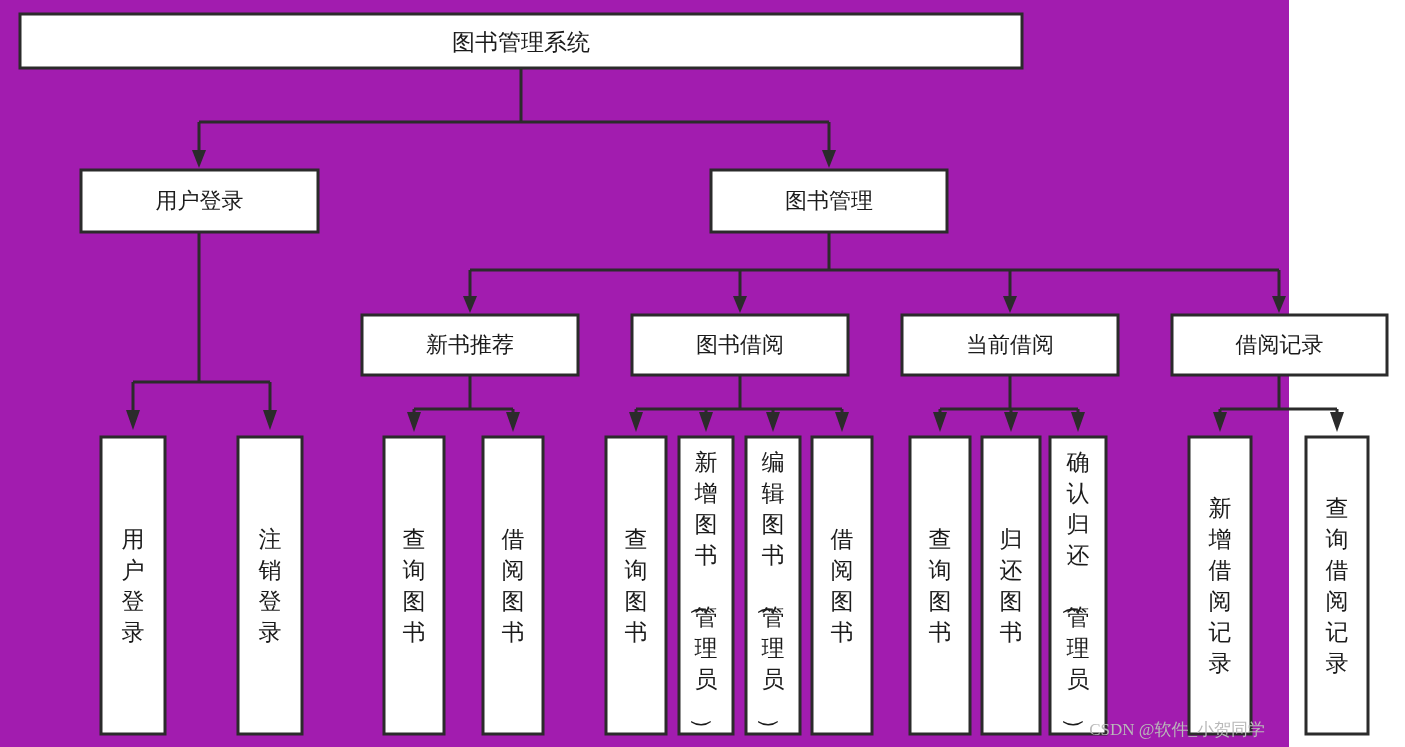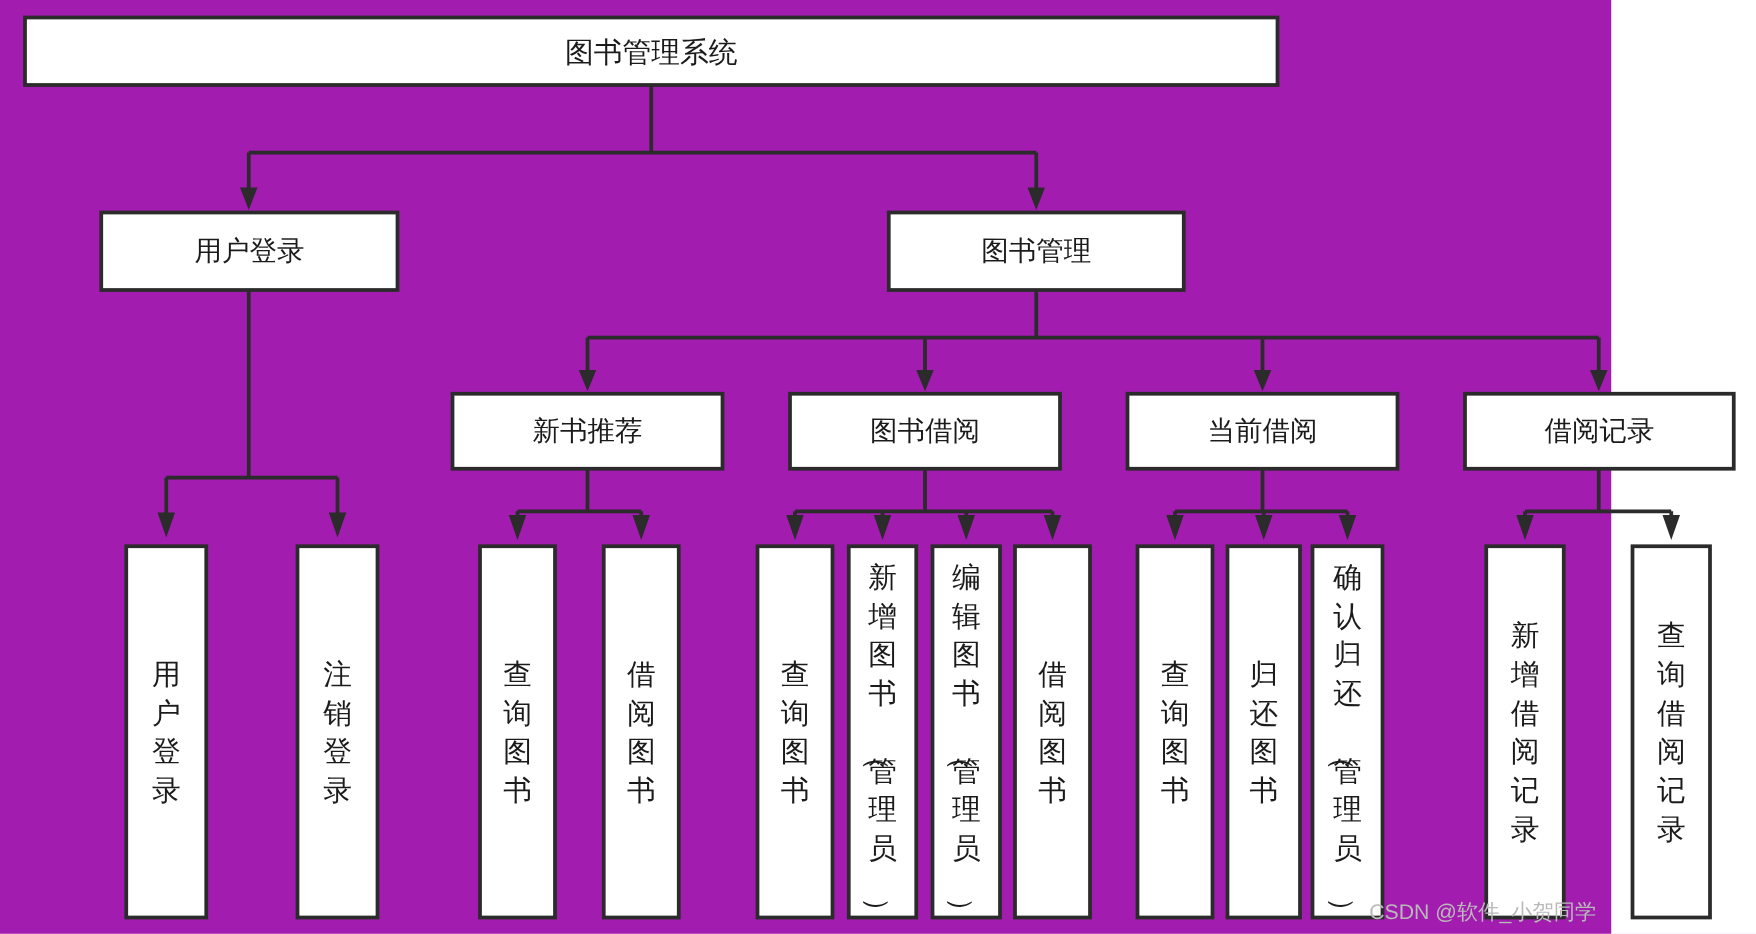--- a/index.html
+++ b/index.html
@@ -53,23 +53,23 @@
     stroke: #2b2b2b;
     stroke-width: 3;
     fill: none;
   }
   .arrow-head {
     fill: #2b2b2b;
     stroke: none;
   }
   .watermark-text {
     position: absolute;
-    right: 12px;
+    right: 24px;
     bottom: 6px;
-    font-family: Liberation Sans, sans-serif;
+    font-family: Liberation Serif, serif;
     font-size: 17px;
     color: #b9b9b9;
     white-space: nowrap;
     user-select: none;
   }
 </style>
 </head>
 <body>
 
 <div id="diagram-root">

